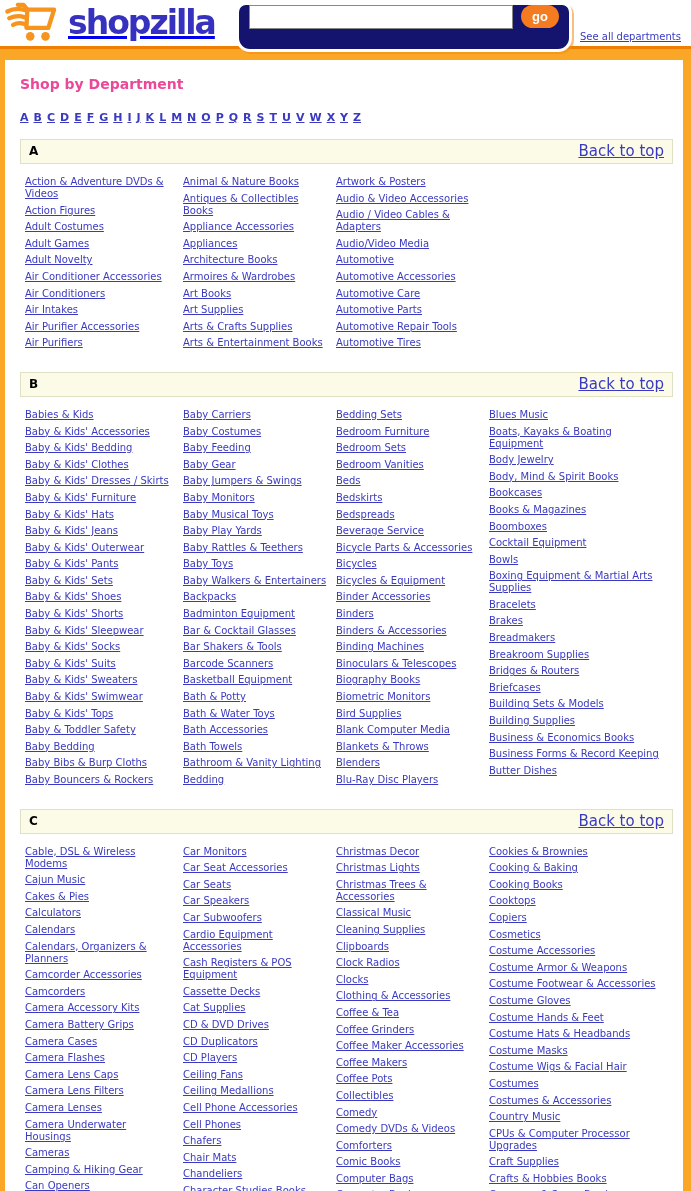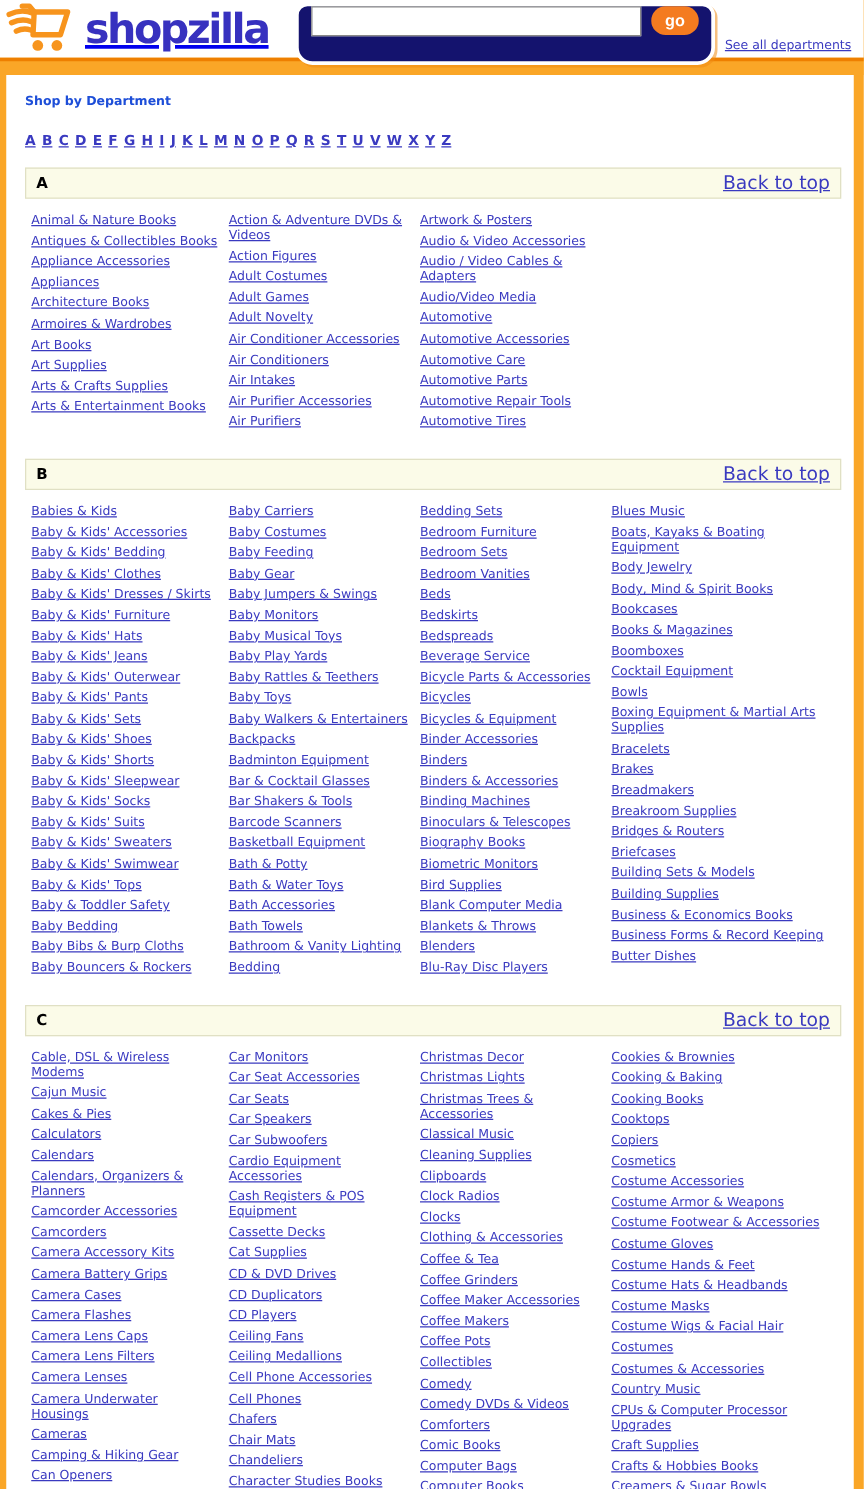--- a/index.html
+++ b/index.html
@@ -77,23 +77,23 @@
     width: 100%;
   }
   
   .content {
     background: #FFFFFF;
     margin: 0 8px 0 5px;
     padding: 16px 10px 6px 15px;
     min-height: 1120px;
   }
   .page-title {
-    font-size: 10px;
+    font-size: 14px;
     font-weight: bold;
-    color: #1d4ed8;
+    color: #ec4899;
     margin-bottom: 14px;
   }
   .alphabet { margin-bottom: 14px; }
   .alphabet a {
     font-size: 11px;
     font-weight: bold;
     color: #3A3AC0;
     text-decoration: underline;
     margin-right: 5px;
   }
@@ -171,42 +171,42 @@
   <nav class="alphabet" id="alphabet-nav"><a href="#">A</a><a href="#">B</a><a href="#">C</a><a href="#">D</a><a href="#">E</a><a href="#">F</a><a href="#">G</a><a href="#">H</a><a href="#">I</a><a href="#">J</a><a href="#">K</a><a href="#">L</a><a href="#">M</a><a href="#">N</a><a href="#">O</a><a href="#">P</a><a href="#">Q</a><a href="#">R</a><a href="#">S</a><a href="#">T</a><a href="#">U</a><a href="#">V</a><a href="#">W</a><a href="#">X</a><a href="#">Y</a><a href="#">Z</a></nav>
 
   <div id="sections-container">
   <section class="dept-section">
     <div class="section-bar">
       <span class="section-letter">A</span>
       <a class="back-top" href="#">Back to top</a>
     </div>
     <div class="cols">
           <div class="col">
+            <a class="cat" href="#">Action &amp; Adventure DVDs &amp; Videos</a>
+            <a class="cat" href="#">Action Figures</a>
+            <a class="cat" href="#">Adult Costumes</a>
+            <a class="cat" href="#">Adult Games</a>
+            <a class="cat" href="#">Adult Novelty</a>
+            <a class="cat" href="#">Air Conditioner Accessories</a>
+            <a class="cat" href="#">Air Conditioners</a>
+            <a class="cat" href="#">Air Intakes</a>
+            <a class="cat" href="#">Air Purifier Accessories</a>
+            <a class="cat" href="#">Air Purifiers</a>
+          </div>
+          <div class="col">
             <a class="cat" href="#">Animal &amp; Nature Books</a>
             <a class="cat" href="#">Antiques &amp; Collectibles Books</a>
             <a class="cat" href="#">Appliance Accessories</a>
             <a class="cat" href="#">Appliances</a>
             <a class="cat" href="#">Architecture Books</a>
             <a class="cat" href="#">Armoires &amp; Wardrobes</a>
             <a class="cat" href="#">Art Books</a>
             <a class="cat" href="#">Art Supplies</a>
             <a class="cat" href="#">Arts &amp; Crafts Supplies</a>
             <a class="cat" href="#">Arts &amp; Entertainment Books</a>
-          </div>
-          <div class="col">
-            <a class="cat" href="#">Action &amp; Adventure DVDs &amp; Videos</a>
-            <a class="cat" href="#">Action Figures</a>
-            <a class="cat" href="#">Adult Costumes</a>
-            <a class="cat" href="#">Adult Games</a>
-            <a class="cat" href="#">Adult Novelty</a>
-            <a class="cat" href="#">Air Conditioner Accessories</a>
-            <a class="cat" href="#">Air Conditioners</a>
-            <a class="cat" href="#">Air Intakes</a>
-            <a class="cat" href="#">Air Purifier Accessories</a>
-            <a class="cat" href="#">Air Purifiers</a>
           </div>
           <div class="col">
             <a class="cat" href="#">Artwork &amp; Posters</a>
             <a class="cat" href="#">Audio &amp; Video Accessories</a>
             <a class="cat" href="#">Audio / Video Cables &amp; Adapters</a>
             <a class="cat" href="#">Audio/Video Media</a>
             <a class="cat" href="#">Automotive</a>
             <a class="cat" href="#">Automotive Accessories</a>
             <a class="cat" href="#">Automotive Care</a>
             <a class="cat" href="#">Automotive Parts</a>

